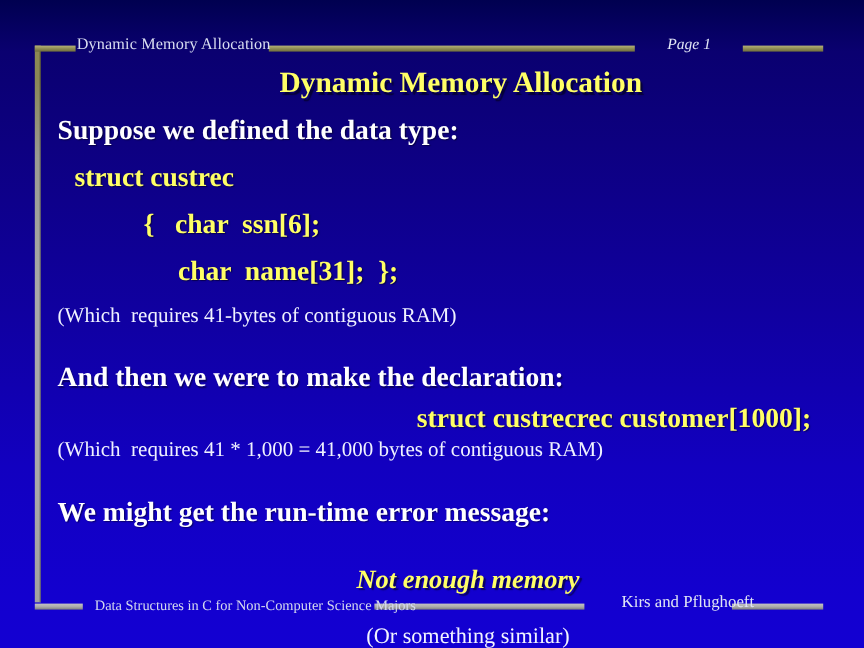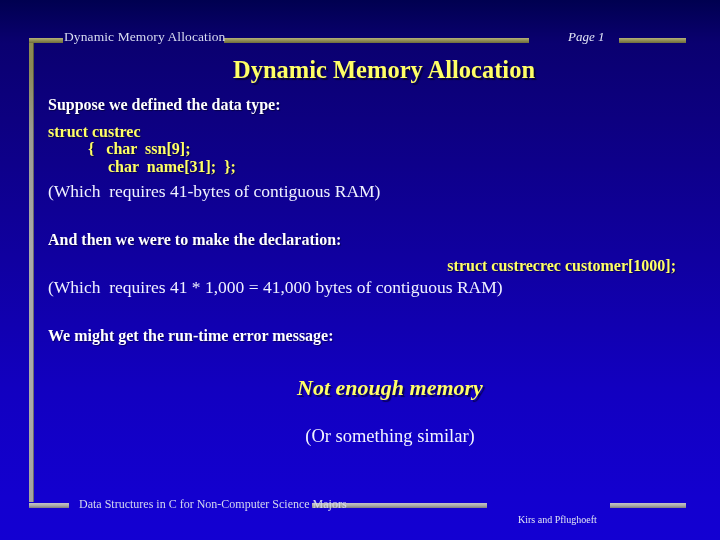--- a/index.html
+++ b/index.html
@@ -76,40 +76,40 @@
     position: absolute;
     left: 64px;
     top: 29px;
     font-size: 13.5px;
     color: #d8dcf0;
     letter-spacing: .1px;
     white-space: nowrap;
   }
   .hdr-page {
     position: absolute;
-    left: 568px;
+    left: 556px;
     top: 29px;
     font-size: 13px;
     font-style: italic;
     color: #e2e6f6;
     white-space: nowrap;
   }
   .ftr-left {
     position: absolute;
     left: 79px;
     top: 497px;
     font-size: 12px;
     color: #d4d8ee;
     white-space: nowrap;
   }
   .ftr-right {
     position: absolute;
     left: 518px;
-    top: 514px;
-    font-size: 10px;
+    top: 495px;
+    font-size: 14px;
     color: #e0e4f4;
     white-space: nowrap;
   }
 
   
   .slide-title {
     position: absolute;
     left: 0;
     right: 0;
     top: 56px;
@@ -124,28 +124,28 @@
   .body-area {
     position: absolute;
     left: 48px;
     top: 96px;
     width: 628px;
   }
 
   .ln {
     white-space: pre;
     color: #ffffff;
-    font-size: 16px;
+    font-size: 23px;
   }
   .ln.bold      { font-weight: bold; text-shadow: 1px 1px 1px rgba(0,0,0,.45); }
   .ln.code      { color: #ffff66; font-weight: bold; text-shadow: 1px 1px 1px rgba(0,0,0,.5); }
   .ln.note      { color: #f0f2ff; font-weight: normal; font-size: 17.5px; }
 
   .r1 { margin: 0 0 9px 0; }            
-  .r2 { margin: 0; line-height: 1.08; } 
+  .r2 { margin: 14px; line-height: 1.08; } 
   .r3 { margin: 6px 0 0 0; }            
   .r4 { margin: 29px 0 8px 0; }         
   .r5 { margin: 0; text-align: right; }                    
   .r6 { margin: 2px 0 16px 0; }            
   .r7 { margin: 29px 0 0 0; }           
 
   .emph {
     margin: 30px 0 0 0;
     text-align: center;
     padding-left: 56px;
@@ -183,21 +183,21 @@
   <div class="hdr-title">Dynamic Memory Allocation</div>
   <div class="hdr-page">Page 1</div>
 
   <div class="slide-title">Dynamic Memory Allocation</div>
 
   <div class="body-area">
 
     <p class="ln bold r1">Suppose we defined the data type:</p>
 
     <p class="ln code r2">struct custrec</p>
-    <p class="ln code r2">          {   char  ssn[9];</p>
+    <p class="ln code r2">          {   char  ssn[6];</p>
     <p class="ln code r2">               char  name[31];  };</p>
 
     <p class="ln note r3">(Which  requires 41-bytes of contiguous RAM)</p>
 
     <p class="ln bold r4">And then we were to make the declaration:</p>
 
     <p class="ln code r5">struct custrecrec customer[1000];</p>
 
     <p class="ln note r6">(Which  requires 41 * 1,000 = 41,000 bytes of contiguous RAM)</p>
 

